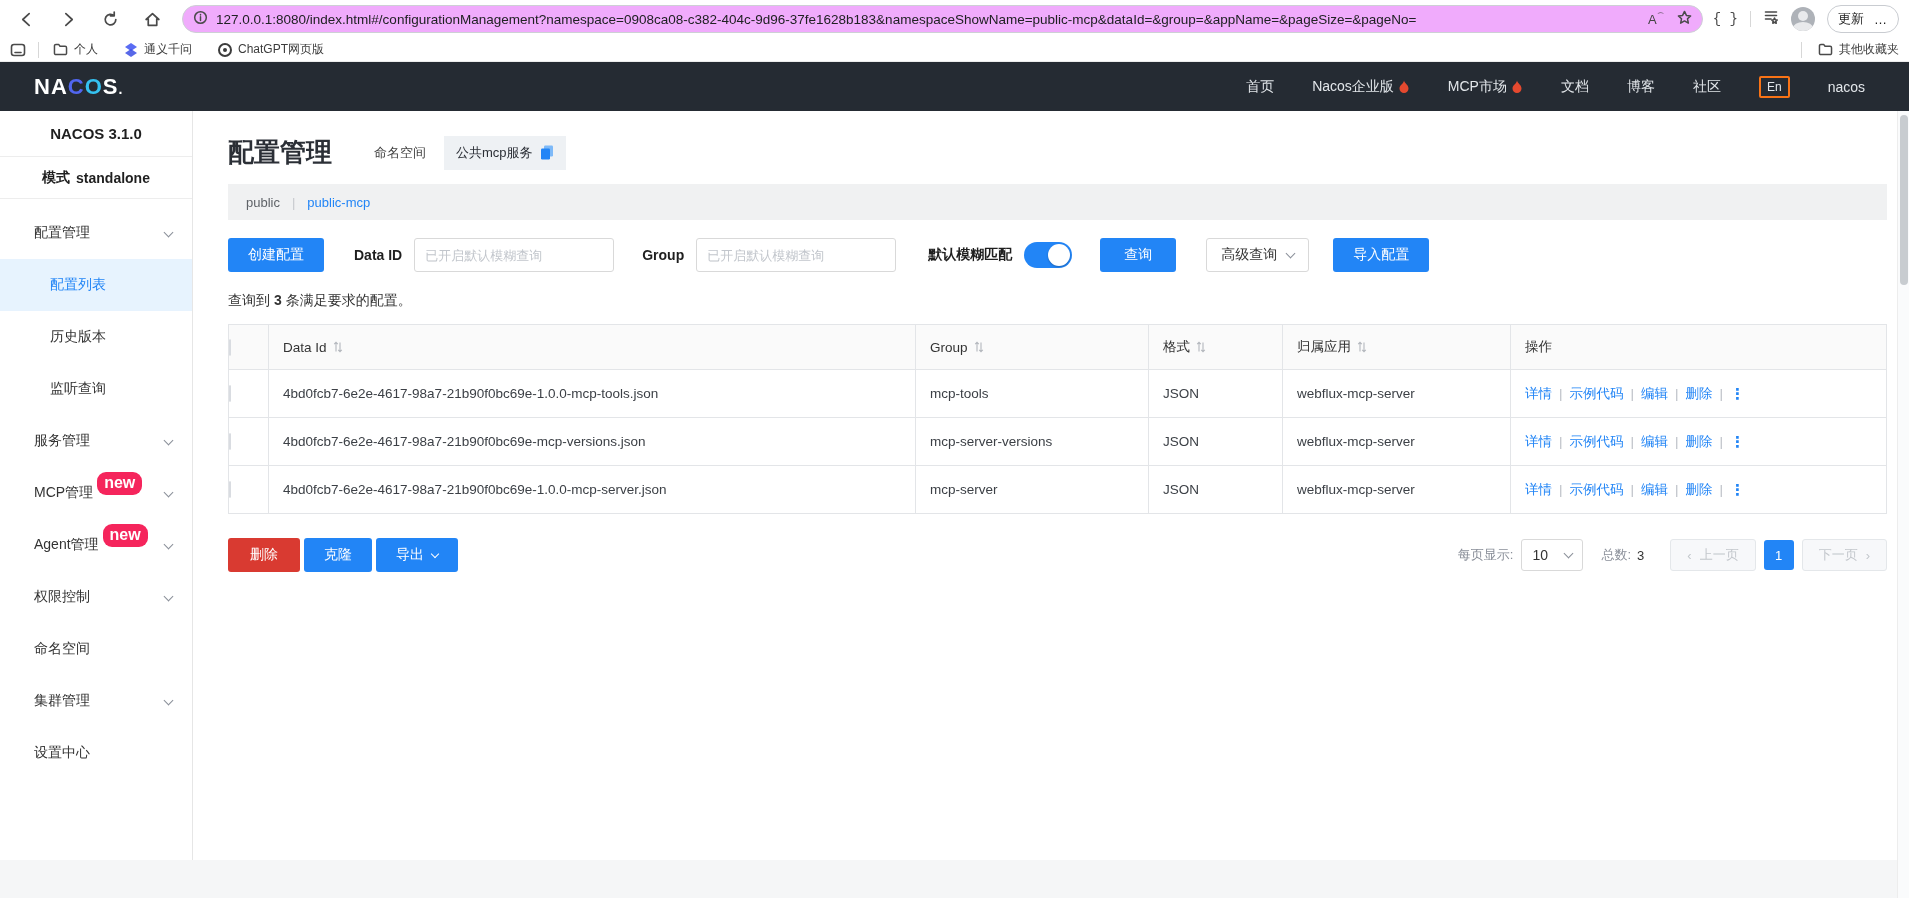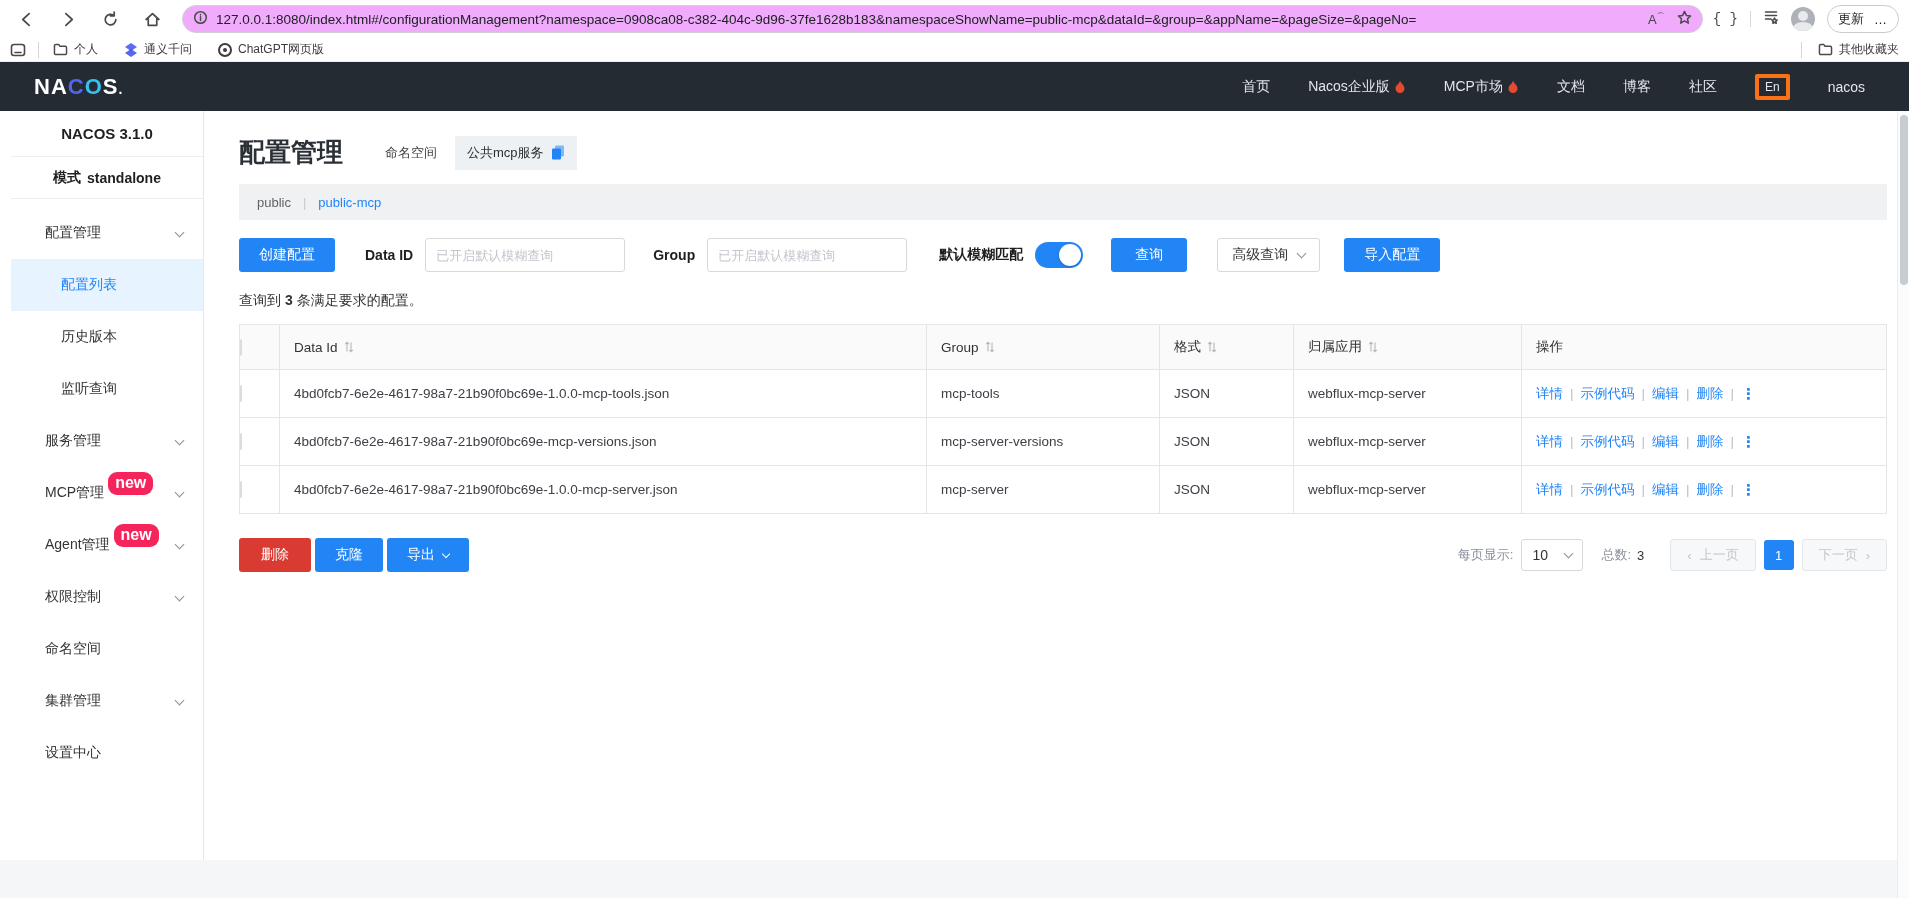--- a/index.html
+++ b/index.html
@@ -26,26 +26,26 @@
   .bm-item { display:flex; align-items:center; gap:6px; margin-right:26px; cursor:pointer; }
   .bm-right { margin-left:auto; display:flex; align-items:center; gap:16px;text-align:right; }
   .mono { font-family:"Liberation Mono","DejaVu Sans Mono",monospace; font-size:13px; color:#4a4a4a; }
 
   
   .nacos-header { height:49px; background:#252b33; display:flex; align-items:center; padding:0 44px 0 34px; }
   .logo { font-size:22px; font-weight:800; letter-spacing:1px; color:#fff; cursor:pointer; }
   .logo .c1 { color:#5166ef; } .logo .c2 { color:#35c2f1; }
   .top-menu { margin-left:auto; display:flex; align-items:center; gap:38px; }
   .top-item { color:#e2e6ea; font-size:14px; display:flex; align-items:center; gap:4px; cursor:pointer; white-space:nowrap; }
-  .lang-box { border:4px solid #f97316; color:#e2e6ea; font-size:12px; padding:2px 6px; border-radius:2px; cursor:pointer; }
+  .lang-box { border:2px solid #f97316; color:#e2e6ea; font-size:12px; padding:2px 6px; border-radius:2px; cursor:pointer; }
   .username { color:#e2e6ea; font-size:14px; cursor:pointer; }
 
   
   .app { position:relative; height:787px; display:flex; }
-  .sidebar { width:193px; border-right:1px solid #e6e6e6; background:#fff; flex-shrink:0;margin-left:11px; }
+  .sidebar { width:193px; border-right:1px solid #e6e6e6; background:#fff; flex-shrink:0; }
   .sb-head { height:46px; display:flex; align-items:center; justify-content:center; font-weight:bold; font-size:15px; color:#1f1f1f; border-bottom:1px solid #ededed; }
   .sb-mode { height:42px; display:flex; align-items:center; justify-content:center; gap:6px; font-weight:bold; font-size:14px; color:#1f1f1f; border-bottom:1px solid #ededed; }
   .sb-menu { padding-top:8px; }
   .sb-item { position:relative; height:52px; display:flex; align-items:center; padding-left:34px; font-size:14px; color:#333; cursor:pointer; }
   .sb-item.sub { padding-left:50px; }
   .sb-item.selected { background:#e7f3fe; color:#2285f6; }
   .chev { width:7px; height:7px; border-right:1.4px solid #8a8f99; border-bottom:1.4px solid #8a8f99; transform:rotate(45deg); }
   .sb-item .chev { position:absolute; right:20px; top:22px; }
   .badge-new { position:relative; top:-10px; left:4px; background:#f5255c; color:#fff; font-size:16px; line-height:1;
     padding:3px 7px 4px; border-radius:9px; font-weight:bold; }

